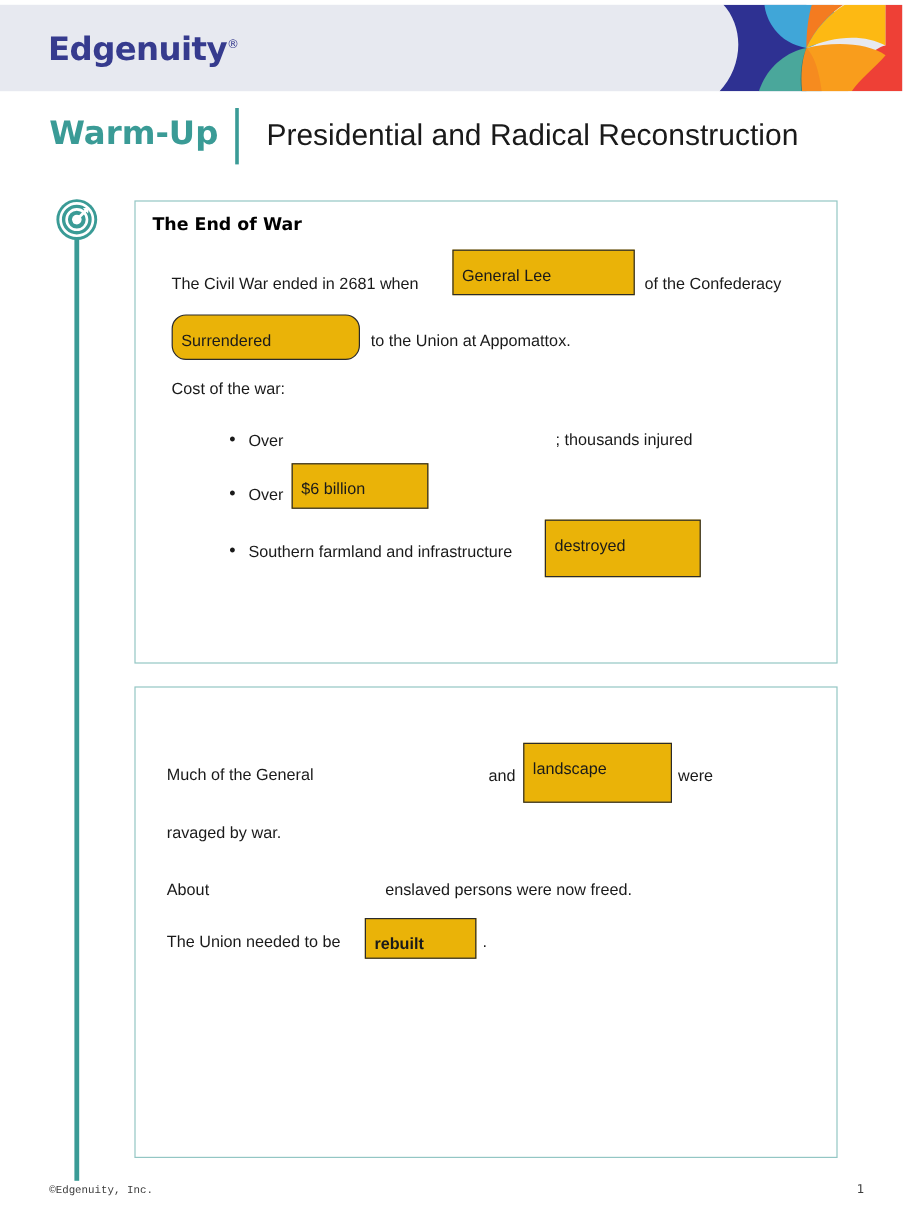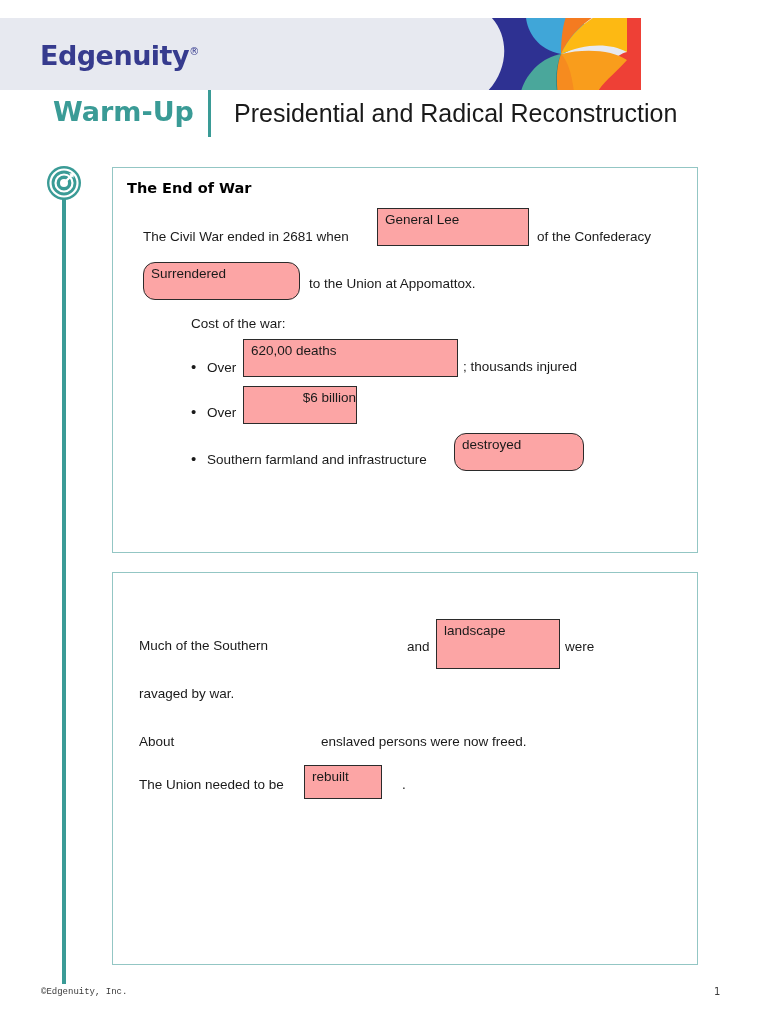--- a/index.html
+++ b/index.html
@@ -13,22 +13,22 @@
     height: 1024px;
     position: relative;
     overflow: hidden;
     font-family: "Liberation Sans", sans-serif;
     color: #231f20;
   }
 
   
   #header-band {
     position: absolute;
-    left: 0; top: 18px;
-    width: 641px;
+    left: 0; top: 4px;
+    width: 752px;
     height: 72px;
     background: #e7e9f0;
     overflow: hidden;
   }
   #brand-wordmark {
     position: absolute;
     left: 40px;
     top: 22px;
     font-family: "DejaVu Sans", sans-serif;
     font-weight: bold;
@@ -48,21 +48,21 @@
     position: absolute;
     right: 0;
     top: 0;
     width: 172px;
     height: 72px;
   }
 
   
   #title-row {
     position: absolute;
-    left: 12px;
+    left: 0;
     top: 90px;
     width: 740px;
     height: 48px;
   }
   #warmup-label {
     position: absolute;
     left: 41px;
     top: 0;
     font-family: "DejaVu Sans", sans-serif;
     font-weight: bold;
@@ -148,25 +148,25 @@
     position: absolute;
     font-size: 15px;
     color: #1a1a1a;
     line-height: 1;
   }
 
   
   .answer-box {
     position: absolute;
     border: 1.5px solid #2b2b2b;
-    background: #fca5a5;
+    background: #eab308;
     box-sizing: border-box;
     font-size: 13.5px;
     color: #1a1a1a;
-    padding: 3px 0 0 7px;
+    padding: 13px 0 0 7px;
     white-space: nowrap;
     overflow: hidden;
   }
 
   
   #footer-copyright {
     position: absolute;
     left: 41px;
     top: 987px;
     font-family: Liberation Mono, monospace;
@@ -240,48 +240,47 @@
 
   <div class="card-title">The End of War</div>
 
   <div class="line" style="left:30px; top:62px;">The Civil War ended in 2681 when</div>
   <div class="answer-box" style="left:264px; top:40px; width:152px; height:38px;">General Lee</div>
   <div class="line" style="left:424px; top:62px;">of the Confederacy</div>
 
   <div class="answer-box" style="left:30px; top:94px; width:157px; height:38px;border-radius:12px;">Surrendered</div>
   <div class="line" style="left:196px; top:109px;">to the Union at Appomattox.</div>
 
-  <div class="line" style="left:30px; top:149px;margin-left:48px;">Cost of the war:</div>
+  <div class="line" style="left:30px; top:149px;">Cost of the war:</div>
 
   <div class="bullet-dot" style="left:78px; top:191px;">•</div>
   <div class="line" style="left:94px; top:193px;">Over</div>
-  <div class="answer-box" style="left:130px; top:171px; width:215px; height:38px;">620,00 deaths</div>
   <div class="line" style="left:350px; top:192px;">; thousands injured</div>
 
   <div class="bullet-dot" style="left:78px; top:236px;">•</div>
   <div class="line" style="left:94px; top:238px;">Over</div>
-  <div class="answer-box" style="left:130px; top:218px; width:114px; height:38px;text-align:right;">$6 billion</div>
+  <div class="answer-box" style="left:130px; top:218px; width:114px; height:38px;">$6 billion</div>
 
   <div class="bullet-dot" style="left:78px; top:283px;">•</div>
   <div class="line" style="left:94px; top:285px;">Southern farmland and infrastructure</div>
-  <div class="answer-box" style="left:341px; top:265px; width:130px; height:38px;border-radius:12px;">destroyed</div>
+  <div class="answer-box" style="left:341px; top:265px; width:130px; height:48px;">destroyed</div>
 </div>
 
 <div class="card" id="card-challenges">
 
 
-  <div class="line" style="left:26px; top:66px;">Much of the Southern</div>
+  <div class="line" style="left:26px; top:66px;">Much of the General</div>
   <div class="line" style="left:294px; top:67px;">and</div>
   <div class="answer-box" style="left:323px; top:46px; width:124px; height:50px;">landscape</div>
   <div class="line" style="left:452px; top:67px;">were</div>
 
   <div class="line" style="left:26px; top:114px;">ravaged by war.</div>
 
   <div class="line" style="left:26px; top:162px;">About</div>
   <div class="line" style="left:208px; top:162px;">enslaved persons were now freed.</div>
 
   <div class="line" style="left:26px; top:205px;">The Union needed to be</div>
-  <div class="answer-box" style="left:191px; top:192px; width:78px; height:34px;">rebuilt</div>
+  <div class="answer-box" style="left:191px; top:192px; width:93px; height:34px;font-weight:bold;">rebuilt</div>
   <div class="line" style="left:289px; top:205px;">.</div>
 </div>
 
 <div id="footer-copyright">©Edgenuity, Inc.</div>
 <div id="footer-page-number">1</div>
 
 </body></html>

